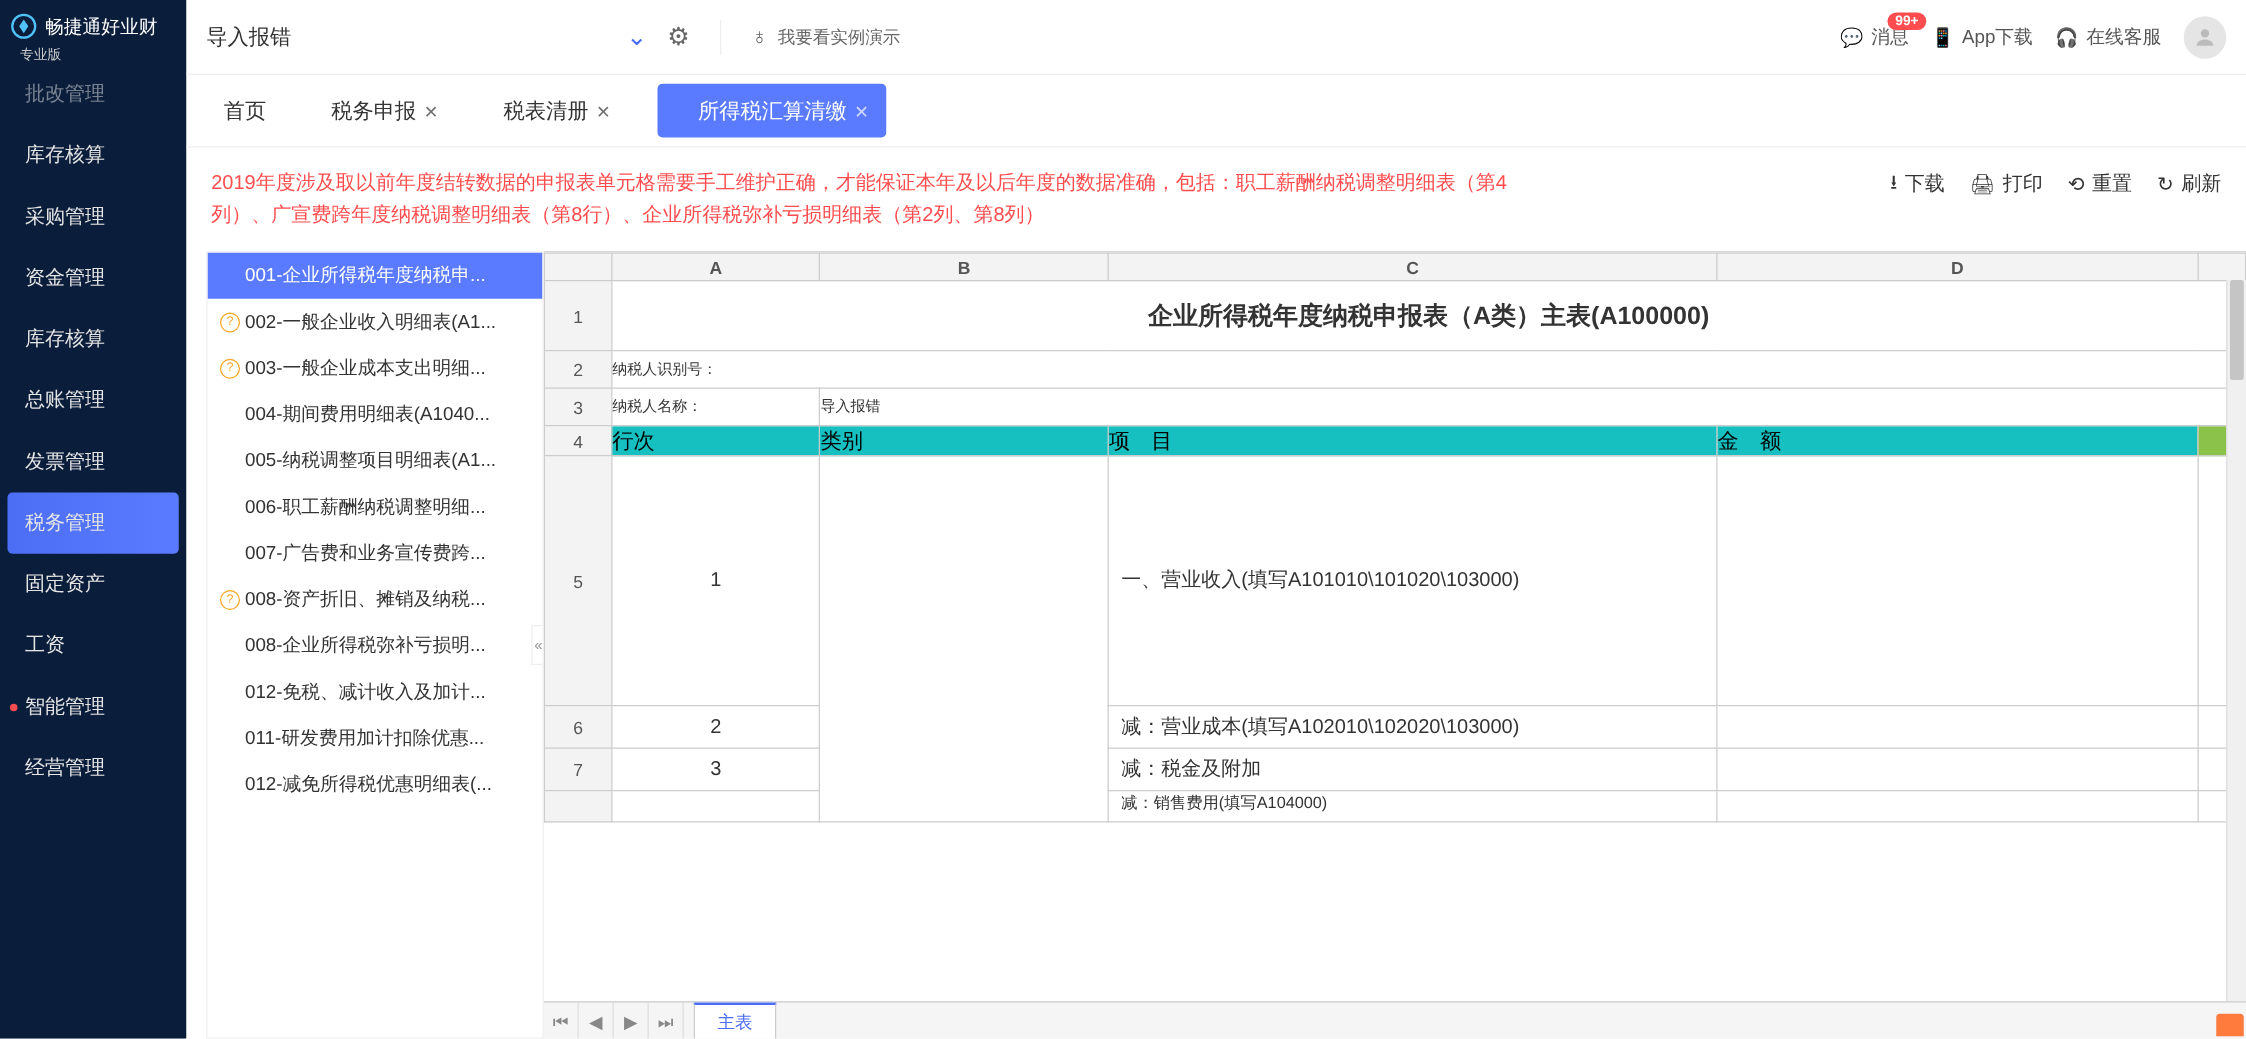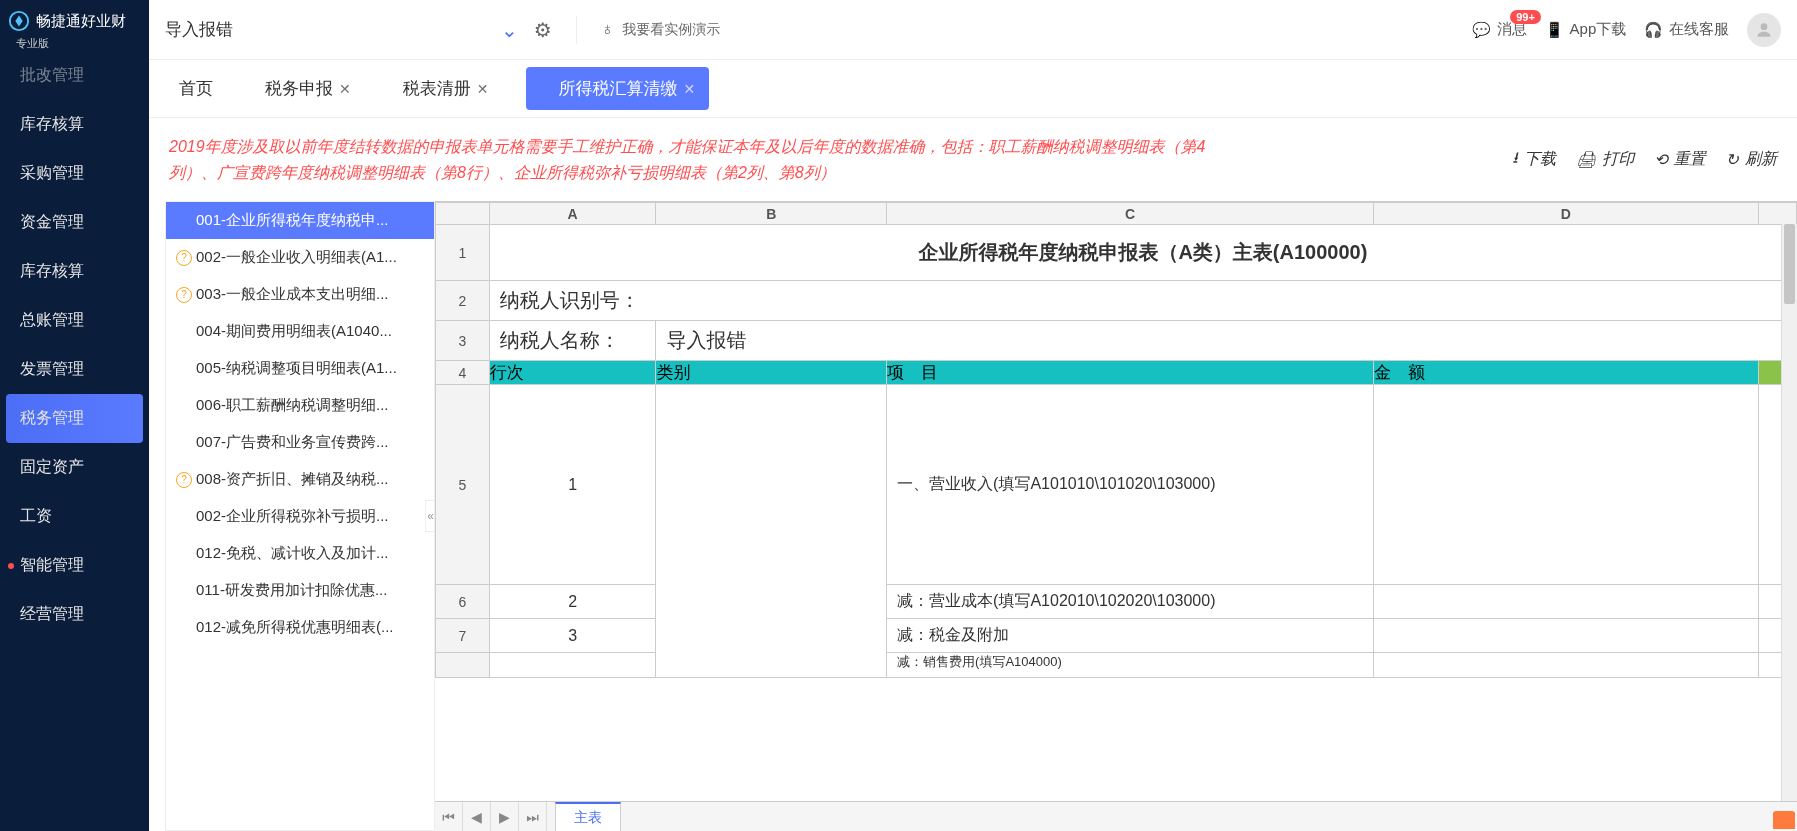--- a/index.html
+++ b/index.html
@@ -25,39 +25,39 @@
 .demo-link .planet { font-size: 18px; }
 .topbar-right { margin-left: auto; display: flex; align-items: center; gap: 18px; }
 .tbtn { display: flex; align-items: center; gap: 6px; color: #555; cursor: pointer; position: relative; font-size: 15px; }
 .badge { position: absolute; top: -10px; right: -14px; background: #ff4d4f; color: #fff; font-size: 11px; font-weight: bold; border-radius: 10px; padding: 1px 6px; }
 .avatar { width: 34px; height: 34px; border-radius: 50%; background: #e5e5e5; display: flex; align-items: center; justify-content: center; color: #bbb; }
 .tabbar { height: 58px; display: flex; align-items: center; padding: 0 16px; gap: 24px; border-bottom: 1px solid #eee; }
 .tab { display: flex; align-items: center; gap: 6px; padding: 10px 14px; font-size: 17px; color: #333; cursor: pointer; border-radius: 4px; }
 .tab.active { background: #5a7bff; color: #fff; padding-left: 32px; }
 .tab .close-x { font-size: 14px; opacity: 0.7; }
 .content { flex: 1; display: flex; flex-direction: column; min-height: 0; }
-.notice-row { display: flex; align-items: center; padding: 16px 20px 8px; gap: 11px; font-style: italic; }
+.notice-row { display: flex; align-items: flex-start; padding: 16px 20px 8px; gap: 11px; }
 .notice-text { color: #ff4d4f; font-size: 16px; line-height: 1.6; max-width: 1050px; }
 .actions { margin-left: auto; display: flex; gap: 20px; align-items: center; }
 .action-btn { display: flex; align-items: center; gap: 6px; color: #333; cursor: pointer; font-size: 16px; white-space: nowrap; }
 .body-row { flex: 1; display: flex; min-height: 0; padding: 8px 0 0 16px; }
 .form-list { width: 270px; border: 1px solid #eee; background: #fff; overflow: hidden; position: relative; }
 .form-item { padding: 9px 12px 9px 30px; font-size: 15px; color: #333; cursor: pointer; white-space: nowrap; overflow: hidden; text-overflow: ellipsis; position: relative; }
 .form-item.active { background: #5a7bff; color: #fff; }
 .form-item.has-warn::before { content: "?"; position: absolute; left: 10px; top: 50%; transform: translateY(-50%); width: 14px; height: 14px; border-radius: 50%; border: 1px solid #f5a623; color: #f5a623; font-size: 10px; line-height: 14px; text-align: center; }
 .collapse-handle { position: absolute; right: -1px; top: 50%; transform: translateY(-50%); font-size: 12px; color: #999; cursor: pointer; background: #fff; border: 1px solid #eee; border-right: none; padding: 8px 1px; }
 .sheet-area { flex: 1; display: flex; flex-direction: column; min-width: 0; border-top: 1px solid #ccc; }
 .sheet-grid { flex: 1; overflow: auto; position: relative; }
 table.grid { border-collapse: collapse; width: 100%; table-layout: fixed; }
 table.grid th, table.grid td { border: 1px solid #ccc; }
 .corner { width: 42px; height: 22px; background: #f3f3f3; }
 .colhdr { background: #f3f3f3; text-align: center; font-size: 14px; color: #555; height: 22px; }
 .rowhdr { width: 42px; background: #f3f3f3; text-align: center; font-size: 14px; color: #555; }
 .title-cell { text-align: center; font-size: 20px; font-weight: bold; padding: 14px 0; }
-.label-cell { padding: 6px 10px; font-size: 20px; }
+.label-cell { padding: 6px 0; font-size: 12px; }
 .hdr-teal { background: #17c0c0; color: #000000; text-align: left; font-size: 17px; padding: 0 0; font-weight: 500; }
 .hdr-green { background: #8bc34a; }
 .data-cell { padding: 6px 10px; font-size: 16px; }
 .tall { height: 200px; vertical-align: middle; }
 .center { text-align: center; }
 .sheet-tabs { height: 30px; display: flex; align-items: center; border-top: 1px solid #ccc; background: #f5f5f5; }
 .sheet-nav-btn { width: 28px; text-align: center; color: #888; cursor: pointer; border-right: 1px solid #ddd; height: 100%; line-height: 30px; }
 .sheet-tab { padding: 0 18px; background: #fff; border: 1px solid #ccc; border-bottom: none; border-top: 2px solid #4c6ef5; color: #4c6ef5; font-weight: 500; height: 100%; line-height: 26px; margin-left: 8px; cursor: pointer; }
 .scrollbar-v { position: absolute; right: 0; top: 22px; bottom: 0; width: 16px; background: #f0f0f0; border-left: 1px solid #ddd; }
 .scrollbar-v .thumb { position: absolute; left: 2px; right: 2px; top: 0; height: 80px; background: #c5c5c5; border-radius: 2px; }
@@ -171,21 +171,21 @@
       <div class="body-row">
         <div class="form-list">
           <div class="form-item active">001-企业所得税年度纳税申...</div>
           <div class="form-item has-warn">002-一般企业收入明细表(A1...</div>
           <div class="form-item has-warn">003-一般企业成本支出明细...</div>
           <div class="form-item">004-期间费用明细表(A1040...</div>
           <div class="form-item">005-纳税调整项目明细表(A1...</div>
           <div class="form-item">006-职工薪酬纳税调整明细...</div>
           <div class="form-item">007-广告费和业务宣传费跨...</div>
           <div class="form-item has-warn">008-资产折旧、摊销及纳税...</div>
-          <div class="form-item">002-企业所得税弥补亏损明...</div>
+          <div class="form-item">008-企业所得税弥补亏损明...</div>
           <div class="form-item">012-免税、减计收入及加计...</div>
           <div class="form-item">011-研发费用加计扣除优惠...</div>
           <div class="form-item">012-减免所得税优惠明细表(...</div>
           <div class="collapse-handle">«</div>
         </div>
 
         <div class="sheet-area">
           <div class="sheet-grid">
             <table class="grid">
               <colgroup>

